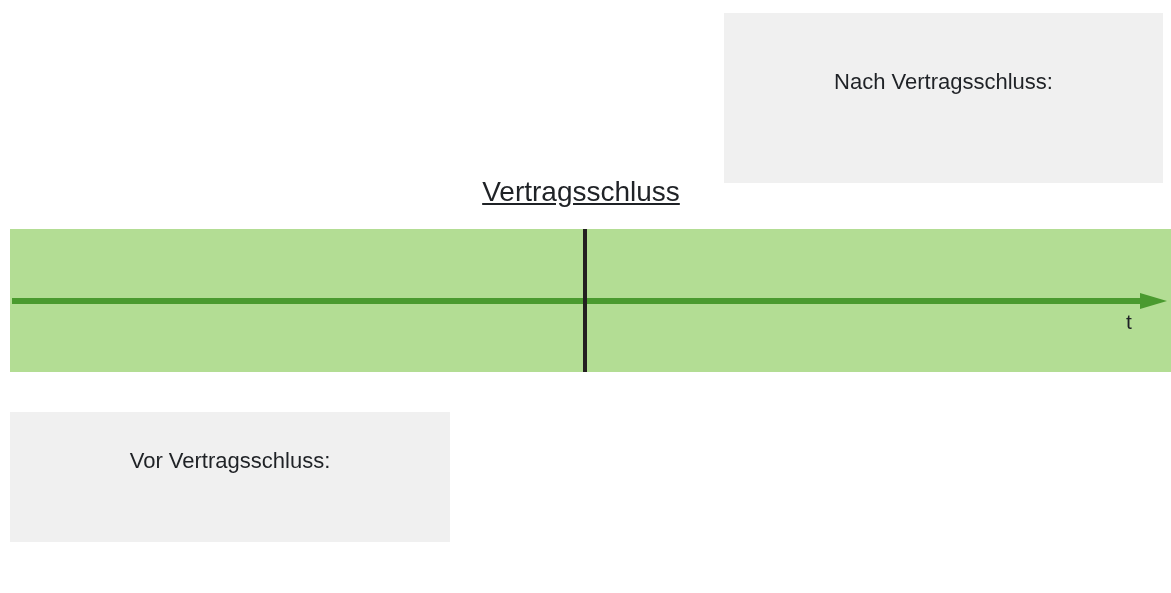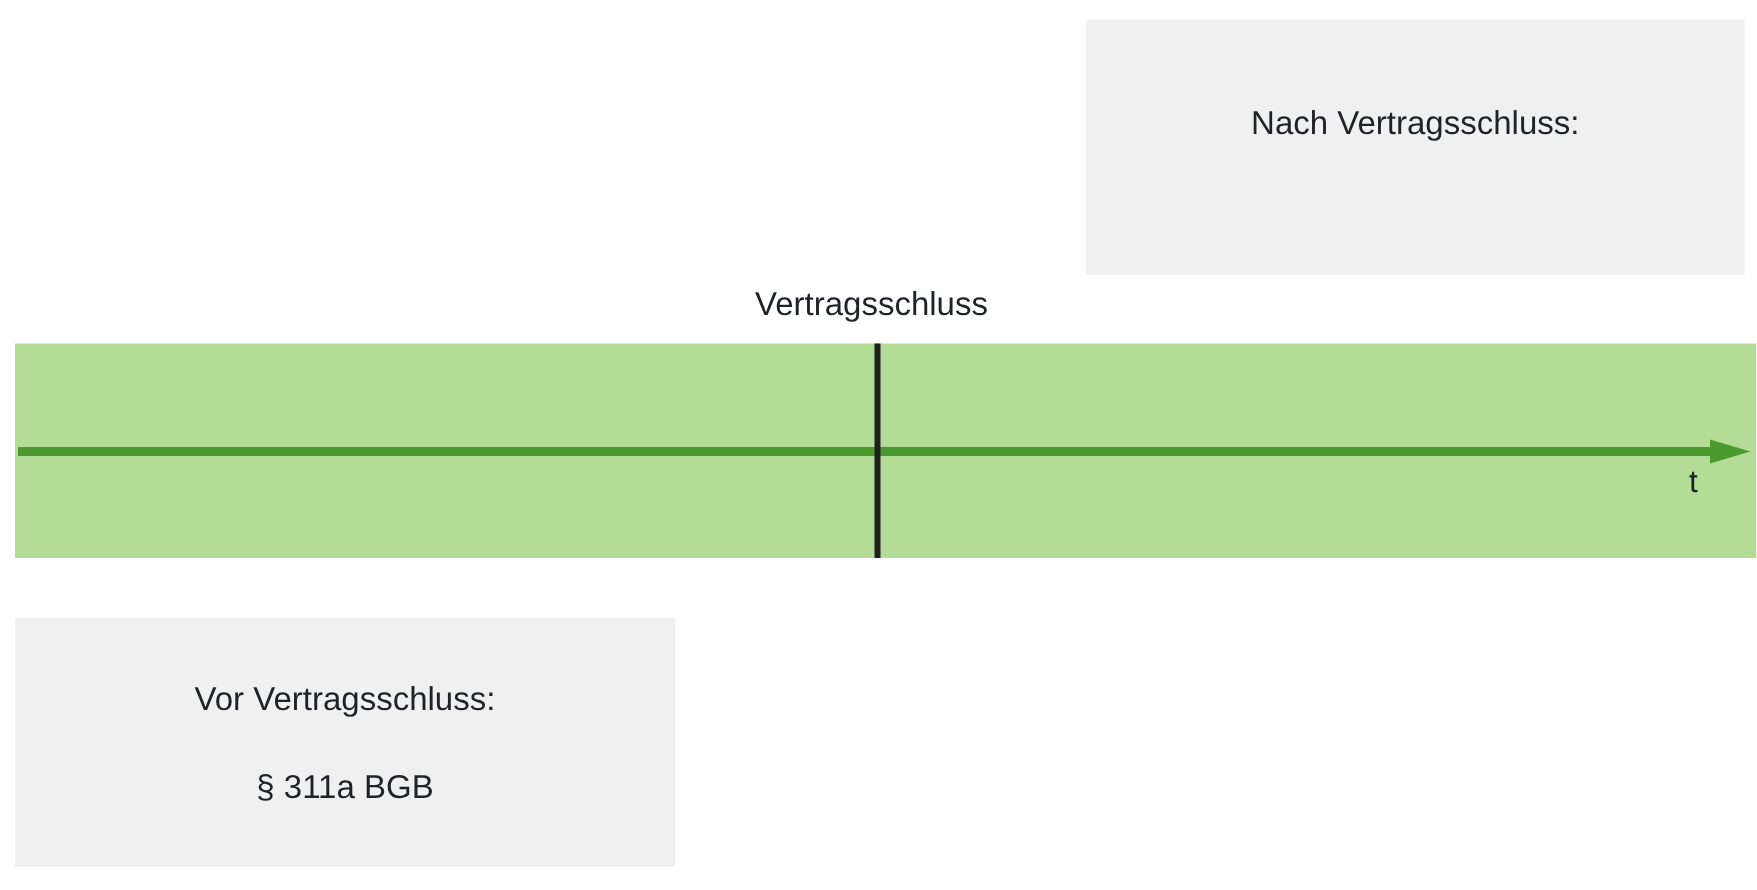--- a/index.html
+++ b/index.html
@@ -41,21 +41,21 @@
   #callout-after {
     left: 724px;
     top: 13px;
     width: 439px;
     height: 170px;
   }
   #callout-before {
     left: 10px;
     top: 412px;
     width: 440px;
-    height: 166px;
+    height: 130px;
   }
 
   
   #timeline-band {
     position: absolute;
     left: 10px;
     top: 229px;
     width: 1161px;
     height: 143px;
     background: #b3dd94;
@@ -78,26 +78,27 @@
     top: 0px;
     width: 4px;
     height: 143px;
     background: #231f20;
   }
 
   
   #label-contract {
     position: absolute;
     left: 431px;
-    top: 190px;
+    top: 176px;
     width: 300px;
     text-align: center;
-    font-size: 22px;
+    font-size: 28px;
     color: #1f2226;
     white-space: nowrap;
+    text-decoration: underline;
   }
   #label-axis-t {
     position: absolute;
     left: 1126px;
     top: 310px;
     font-size: 21px;
     color: #1f2226;
   }
 </style>
 </head>
@@ -118,16 +119,15 @@
       <polygon points="1128,0 1155,8 1128,16" fill="#4a9a2f"></polygon>
     </svg>
 
     <div id="contract-marker"></div>
   </div>
 
   <div id="label-axis-t">t</div>
 
   <div id="callout-before" class="callout">
     <div class="line first">Vor Vertragsschluss:</div>
-    <div class="line">§ 311a BGB</div>
   </div>
 
 </div>
 
 </body></html>

